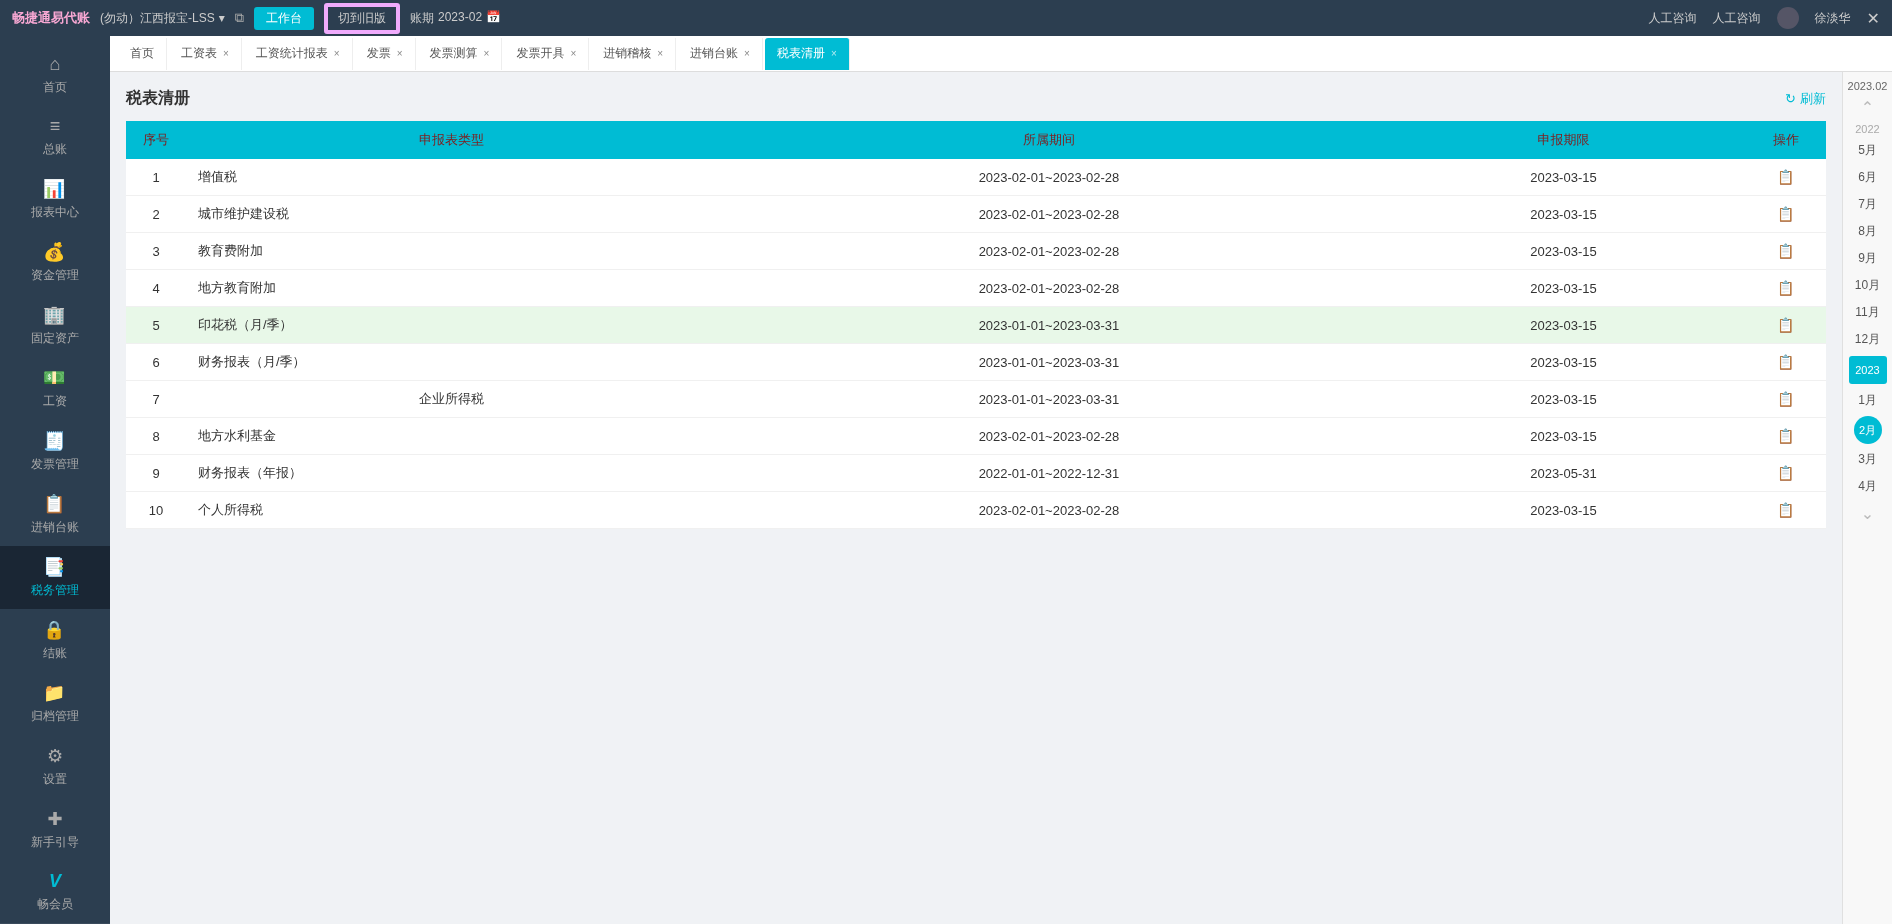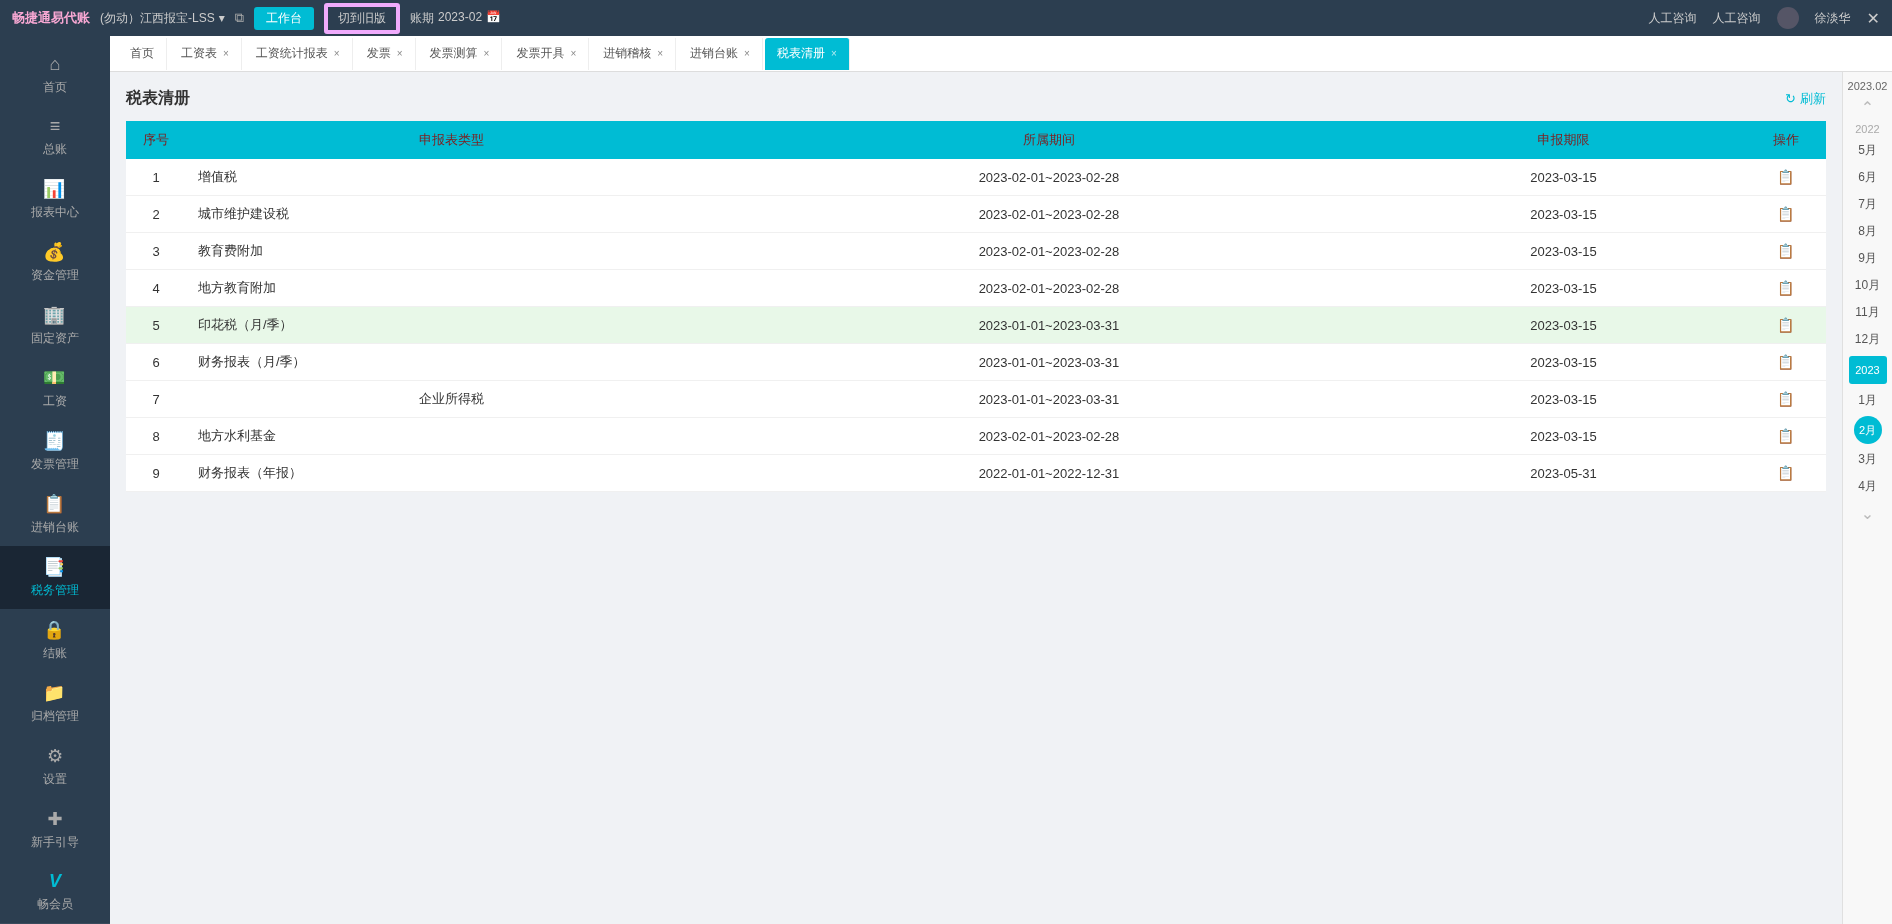--- a/index.html
+++ b/index.html
@@ -428,20 +428,27 @@
     <td>2023-03-15</td>
     <td><span class="action-icon">📋</span></td>
   </tr>
               <tr>
     <td>9</td>
     <td style="text-align:left;">财务报表（年报）</td>
     <td>2022-01-01~2022-12-31</td>
     <td>2023-05-31</td>
     <td><span class="action-icon">📋</span></td>
   </tr>
+              <tr>
+    <td>10</td>
+    <td style="text-align:left;">个人所得税</td>
+    <td>2023-02-01~2023-02-28</td>
+    <td>2023-03-15</td>
+    <td><span class="action-icon">📋</span></td>
+  </tr>
             </tbody>
         </table>
       </div>
 
       <div class="timeline-panel">
         <div style="font-size:11px; color:#666; padding:4px 0 2px 0; text-align:center;">2023.02</div>
         <div class="timeline-chevron">⌃</div>
         <div style="font-size:11px; color:#aaa; padding:2px 0; text-align:center; cursor:pointer;">2022</div>
 
         <div class="timeline-month">5月</div>

